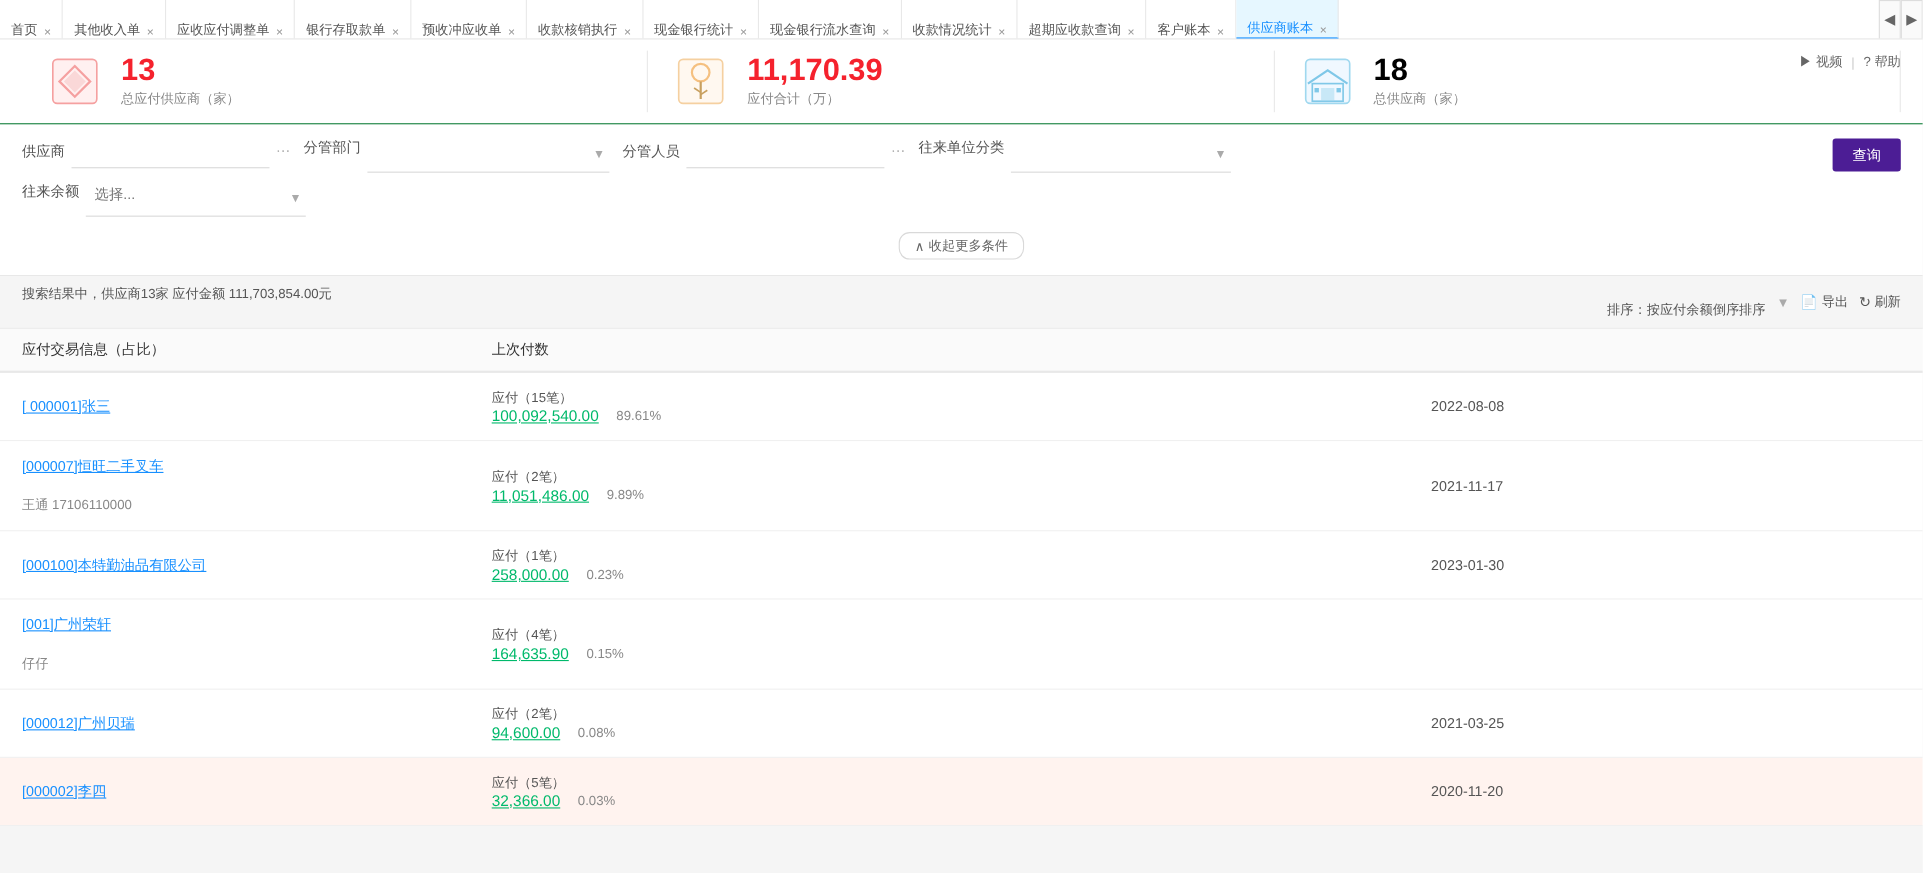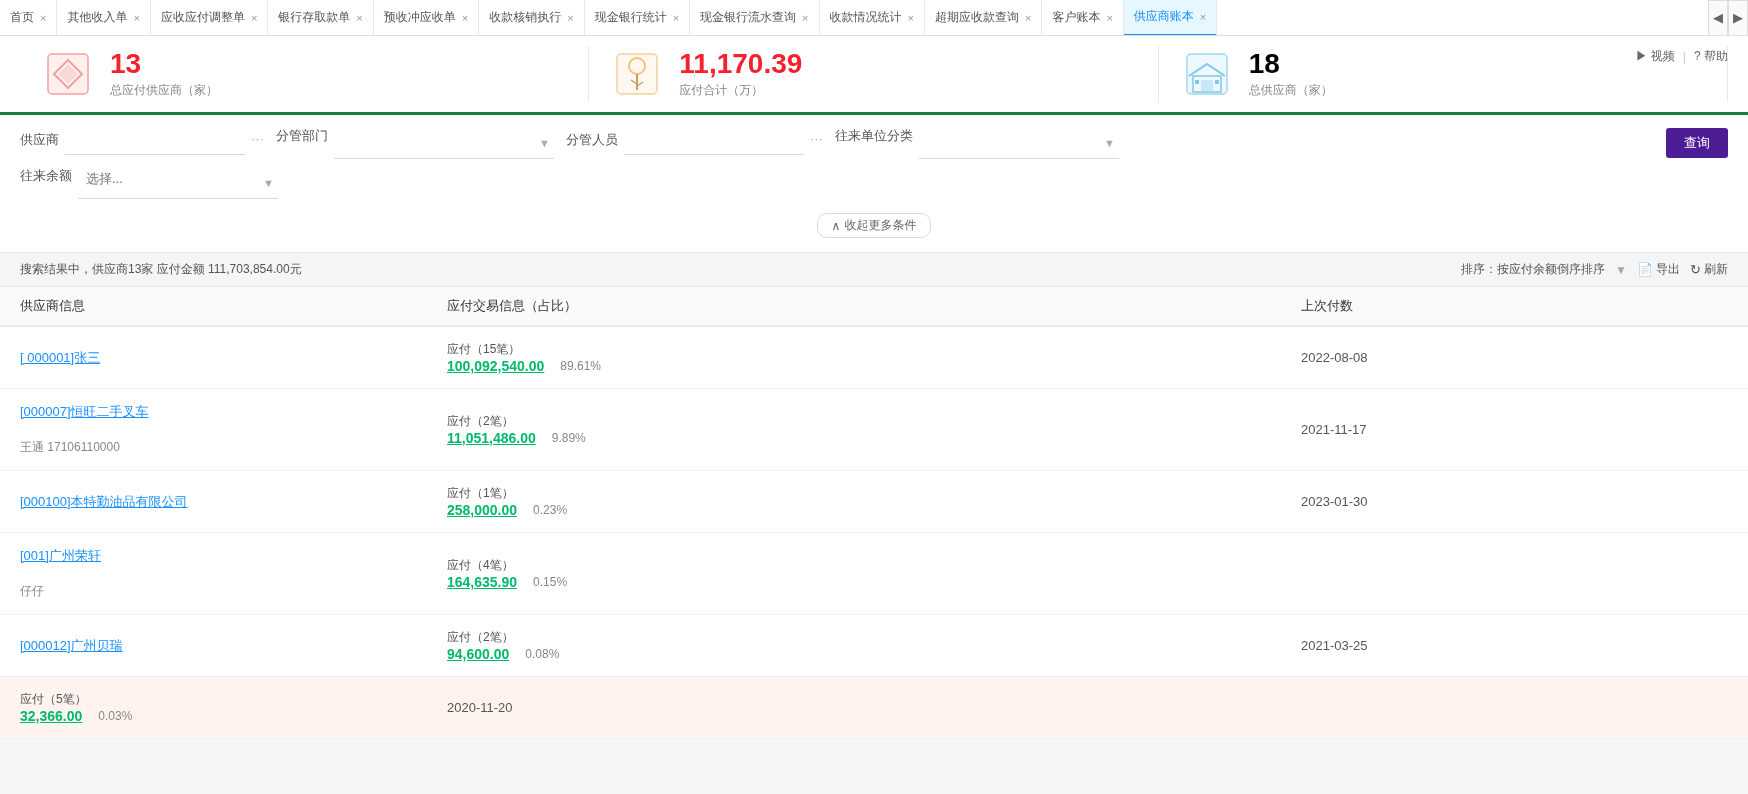--- a/index.html
+++ b/index.html
@@ -9,42 +9,42 @@
     .top-nav {
       background: #fff;
       border-bottom: 1px solid #e0e0e0;
       display: flex;
       align-items: center;
       height: 36px;
       overflow: hidden;
     }
     .nav-tab {
       display: flex;
-      align-items: center;
+      align-items: flex-end;
       padding: 0 10px;
       height: 36px;
       white-space: nowrap;
       font-size: 12px;
       color: #555;
       border-right: 1px solid #e8e8e8;
       cursor: pointer;
       flex-shrink: 0;
     }
     .nav-tab.active { background: #e6f7ff; color: #1890ff; border-bottom: 2px solid #1890ff; }
     .nav-tab .close-x { margin-left: 6px; color: #999; font-size: 11px; cursor: pointer; }
     .nav-arrows { display: flex; align-items: center; margin-left: auto; }
     .nav-arrow { width: 20px; height: 36px; display: flex; align-items: center; justify-content: center; cursor: pointer; color: #666; border: 1px solid #ddd; background: #fafafa; }
 
     
     .summary-bar {
       background: #fff;
       display: flex;
       align-items: center;
       padding: 10px 20px;
-      border-bottom: 3px solid #15803d;
+      border-bottom: 1px solid #15803d;
       position: relative;
     }
     .summary-item {
       display: flex;
       align-items: center;
       flex: 1;
       border-right: 1px solid #e8e8e8;
       padding: 0 20px;
     }
     .summary-item:last-of-type { border-right: none; }
@@ -165,20 +165,21 @@
       display: flex;
       align-items: center;
       gap: 10px;
     }
     .sort-select {
       font-size: 12px;
       color: #555;
       border: none;
       background: transparent;
       cursor: pointer;
+      margin-top: 14px;
     }
     .action-btn {
       display: flex;
       align-items: center;
       gap: 3px;
       cursor: pointer;
       color: #555;
       font-size: 12px;
     }
     .action-icon { font-size: 13px; }
@@ -208,21 +209,21 @@
     .table-row.highlighted { background: #fff3ef; }
     .supplier-link {
       color: #1890ff;
       text-decoration: underline;
       cursor: pointer;
       font-size: 13px;
     }
     .supplier-sub { font-size: 12px; color: #888; margin-top: 18px; }
     .transaction-info { display: flex; flex-direction: column; }
     .tx-label { font-size: 12px; color: #555; }
-    .tx-amount { color: #00b96b; font-size: 14px; font-weight: 700; text-decoration: underline; cursor: pointer; }
+    .tx-amount { color: #00b96b; font-size: 14px; font-weight: 400; text-decoration: underline; cursor: pointer; }
     .tx-percent { font-size: 12px; color: #888; margin-left: 12px; }
     .tx-row { display: flex; align-items: center; gap: 4px; }
     .last-pay { font-size: 13px; color: #555; }
 
     
     ::-webkit-scrollbar { width: 6px; height: 6px; }
     ::-webkit-scrollbar-track { background: #f1f1f1; }
     ::-webkit-scrollbar-thumb { background: #ccc; border-radius: 3px; }
 
     .table-container { overflow-y: auto; max-height: 420px; }
@@ -397,21 +398,20 @@
     </div>
     <div class="action-btn">
       <span class="action-icon">↻</span>
       <span>刷新</span>
     </div>
   </div>
 </div>
 
 <div class="data-table">
   <div class="table-header">
-    <span>供应商信息</span>
     <span>应付交易信息（占比）</span>
     <span>上次付数</span>
   </div>
   <div class="table-container">
 
     <div class="table-row">
       <div>
         <div class="supplier-link">[ 000001]张三</div>
       </div>
       <div class="transaction-info">
@@ -476,20 +476,23 @@
         <div class="tx-label">应付（2笔）</div>
         <div class="tx-row">
           <span class="tx-amount">94,600.00</span>
           <span class="tx-percent">0.08%</span>
         </div>
       </div>
       <div class="last-pay">2021-03-25</div>
     </div>
 
     <div class="table-row highlighted">
+      <div>
+        <div class="supplier-link">[000002]李四</div>
+      </div>
       <div class="transaction-info">
         <div class="tx-label">应付（5笔）</div>
         <div class="tx-row">
           <span class="tx-amount">32,366.00</span>
           <span class="tx-percent">0.03%</span>
         </div>
       </div>
       <div class="last-pay">2020-11-20</div>
     </div>
   </div>

